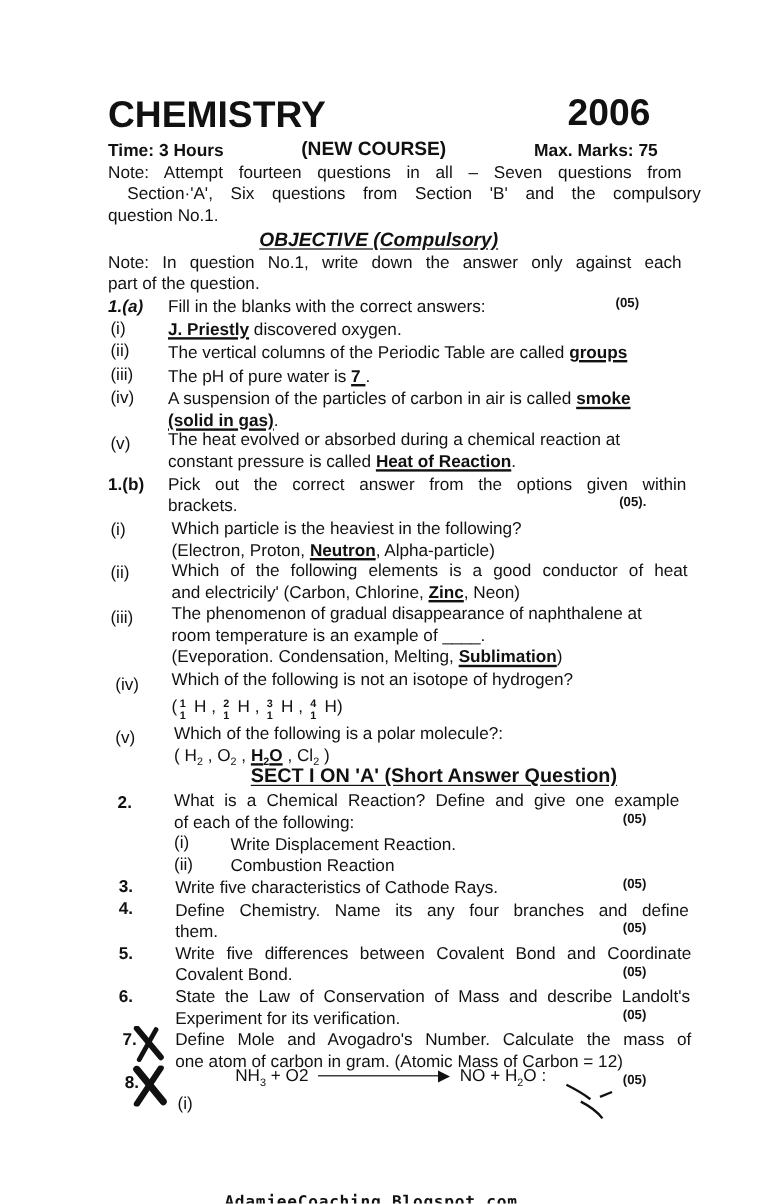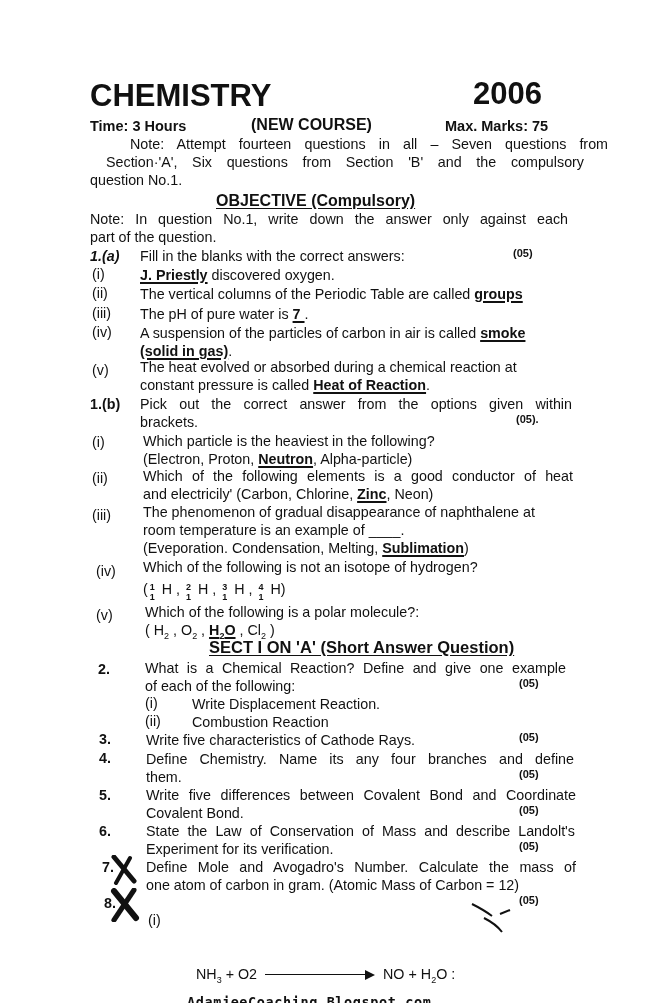--- a/index.html
+++ b/index.html
@@ -34,25 +34,25 @@
 
 <div class="page">
 
   <div class="abs title" style="left:90px; top:78px;">CHEMISTRY</div>
   <div class="abs title" style="left:473px; top:76px;">2006</div>
 
   <div class="abs meta" style="left:90px; top:118px;">Time: 3 Hours</div>
   <div class="abs meta-mid" style="left:251px; top:116px;">(NEW COURSE)</div>
   <div class="abs meta" style="left:445px; top:118px;">Max. Marks: 75</div>
 
-  <div class="abs txt justify" style="left:90px; top:135px; width:478px;margin-left:40px;">Note: Attempt fourteen questions in all – Seven questions from</div>
+  <div class="abs txt justify" style="left:90px; top:135px; width:478px;">Note: Attempt fourteen questions in all – Seven questions from</div>
   <div class="abs txt justify" style="left:106px; top:153px; width:478px;">Section·'A', Six questions from Section 'B' and the compulsory</div>
   <div class="abs txt" style="left:90px; top:171px;">question No.1.</div>
 
-  <div class="abs heading" style="left:216px; top:192px;">OBJECTIVE (Compulsory)</div>
+  <div class="abs heading" style="left:216px; top:192px;font-style:italic;">OBJECTIVE (Compulsory)</div>
 
   <div class="abs txt justify" style="left:90px; top:210px; width:478px;">Note: In question No.1, write down the answer only against each</div>
   <div class="abs txt" style="left:90px; top:228px;">part of the question.</div>
 
   <div class="abs txt b" style="left:90px; top:247px;font-style:italic;">1.(a)</div>
   <div class="abs txt" style="left:140px; top:247px;">Fill in the blanks with the correct answers:</div>
   <div class="abs marks" style="left:513px; top:247px;">(05)</div>
 
   <div class="abs num" style="left:92px; top:266px;">(i)</div>
   <div class="abs txt" style="left:140px; top:266px;">
@@ -159,21 +159,21 @@
   <div class="abs txt" style="left:146px; top:876px;">one atom of carbon in gram. (Atomic Mass of Carbon = 12)</div>
 
   <div class="abs numb" style="left:104px; top:895px;">8.</div>
   <svg class="cross" style="left:108px; top:888px;" width="32" height="34" viewBox="0 0 32 34">
     <path d="M6 3 L28 30" stroke="#111" stroke-width="6" stroke-linecap="round"></path>
     <path d="M26 2 L6 32" stroke="#111" stroke-width="5" stroke-linecap="round"></path>
   </svg>
   <div class="abs marks" style="left:519px; top:894px;">(05)</div>
 
   <div class="abs num" style="left:148px; top:912px;">(i)</div>
-  <div class="abs txt" style="left:196px; top:965px;">NH<sub>3</sub> + O2<span class="arrow"></span>NO + H<sub>2</sub>O :</div>
+  <div class="abs txt" style="left:196px; top:888px;">NH<sub>3</sub> + O2<span class="arrow"></span>NO + H<sub>2</sub>O :</div>
   <svg class="cross" style="left:470px; top:900px;" width="50" height="34" viewBox="0 0 50 34">
     <path d="M2 4 Q14 10 22 16" stroke="#111" stroke-width="2" fill="none"></path>
     <path d="M14 18 Q26 24 32 32" stroke="#111" stroke-width="2" fill="none"></path>
     <path d="M30 14 L40 10" stroke="#111" stroke-width="2" fill="none"></path>
   </svg>
 
   <div class="abs footer" style="left:187px; top:982px;">AdamjeeCoaching.Blogspot.com</div>
 </div>
 
 </body></html>

